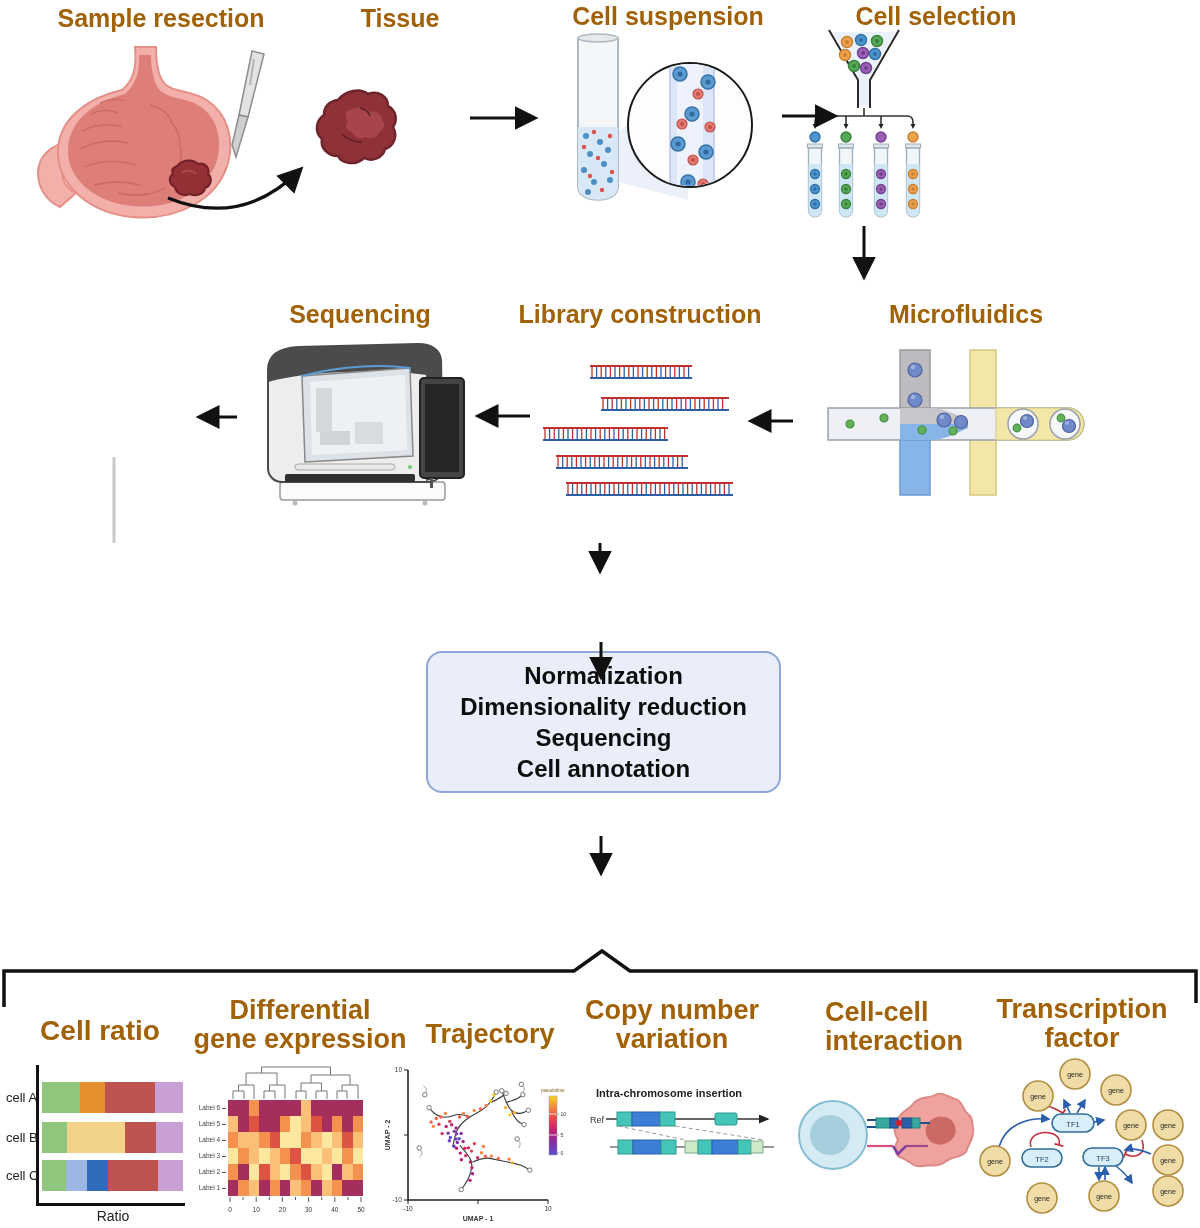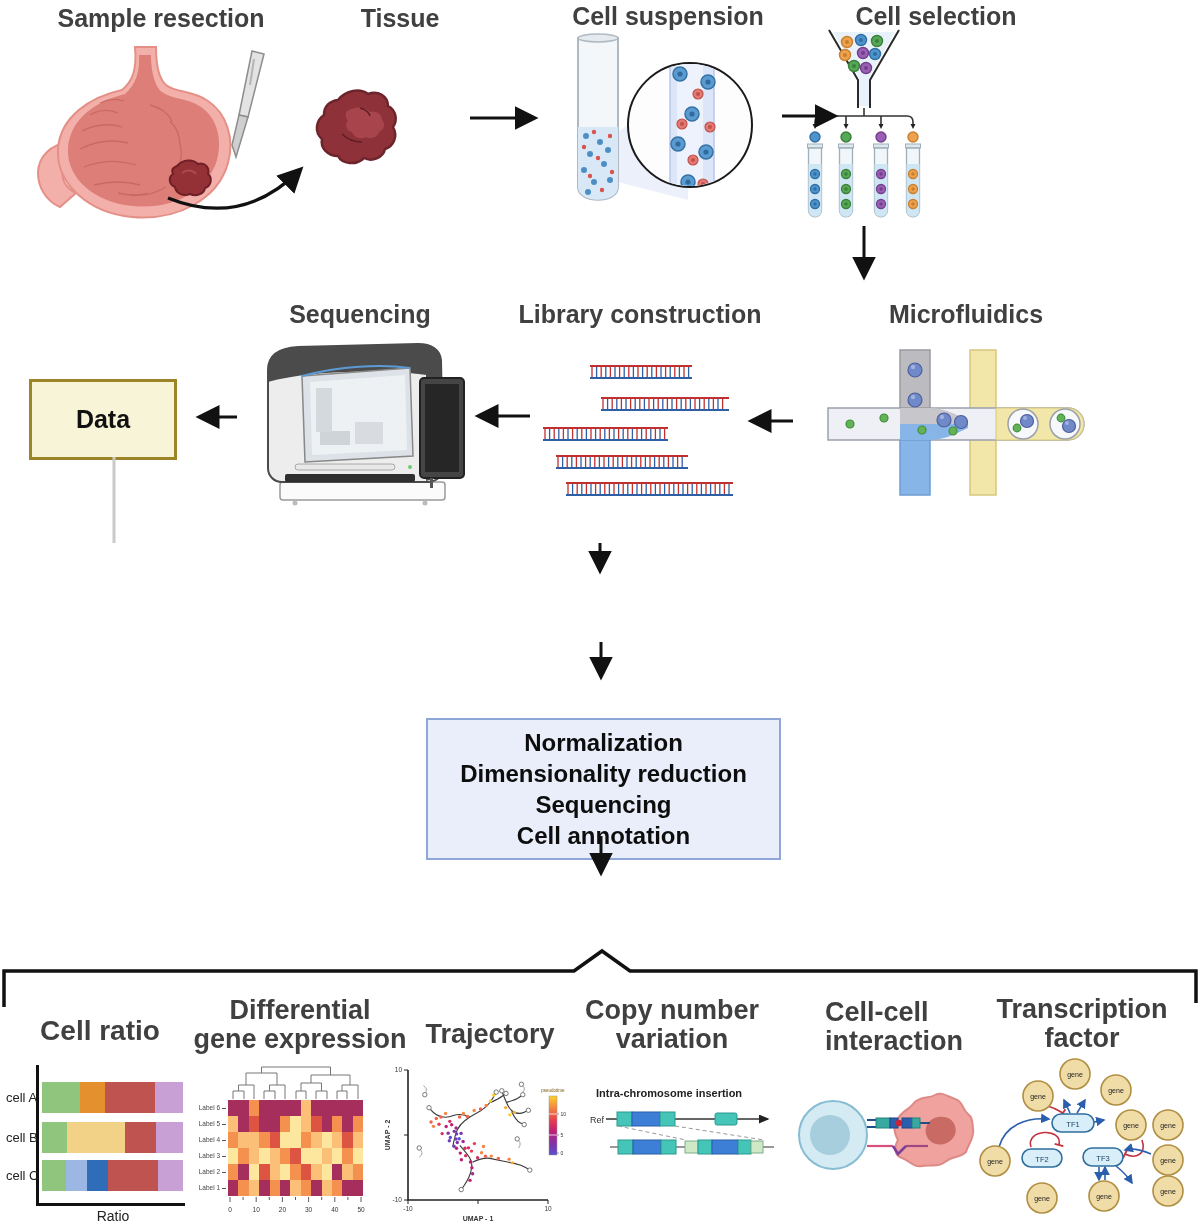--- a/index.html
+++ b/index.html
@@ -1,18 +1,18 @@
 <!DOCTYPE html>
 <html style="--flow-fill: #e9eefa; --flow-border: #8ea6d8; --data-fill: #f8f4d8; --data-border: #9d8527;"><head>
 <meta charset="utf-8">
 <style>
   html,body{margin:0;padding:0;background:#fff;}
   #canvas{position:relative;width:1200px;height:1228px;background:#fff;overflow:hidden;
           font-family:"Liberation Sans",sans-serif;color:#111;}
-  .h{position:absolute;font-weight:700;color:#404040;white-space:nowrap;}
+  .h{position:absolute;font-weight:700;color:#a16207;white-space:nowrap;}
   .hc{transform:translateX(-50%);}
   .h25{font-size:25px;}
   .h27{font-size:27px;line-height:29px;text-align:center;white-space:normal;}
   .flow-box{position:absolute;background:var(--flow-fill,#e9eefa);border:2px solid var(--flow-border,#8ea6d8);
             display:flex;flex-direction:column;align-items:center;justify-content:center;
             font-weight:700;font-size:24px;color:#0d0d0d;text-align:center;}
   .flow-box .ln{line-height:31px;}
   #data-box{position:absolute;left:29px;top:379px;width:142px;height:75px;
             background:var(--data-fill,#f8f4d8);border:3px solid var(--data-border,#9d8527);
             display:flex;align-items:center;justify-content:center;font-weight:700;font-size:25px;}
@@ -218,23 +218,20 @@
           <circle cx="118" cy="146" r="4.5" fill="#eda24e" stroke="#c87f2e" stroke-width="1.3"></circle>
           <circle cx="118" cy="146" r="1.7" fill="#c87f2e"></circle>
           <circle cx="118" cy="161" r="4.5" fill="#eda24e" stroke="#c87f2e" stroke-width="1.3"></circle>
           <circle cx="118" cy="161" r="1.7" fill="#c87f2e"></circle>
           <circle cx="118" cy="176" r="4.5" fill="#eda24e" stroke="#c87f2e" stroke-width="1.3"></circle>
           <circle cx="118" cy="176" r="1.7" fill="#c87f2e"></circle>
         </g>
       </g>
   </svg>
 
-  <div id="data-box">
-    <span>Data</span>
-  </div>
 
   <svg id="sequencer-svg" style="left:250px;top:336px;" width="225" height="172" viewBox="0 0 225 172">
     <rect x="30" y="146" width="165" height="18" rx="3" fill="#fbfbfb" stroke="#9a9a9a" stroke-width="1.5"></rect>
     <circle cx="45" cy="167" r="2.5" fill="#bbb"></circle>
       <circle cx="175" cy="167" r="2.5" fill="#bbb"></circle>
     <path d="M18,34 C18,18 30,12 48,11 L168,8 C182,8 190,14 191,24 L193,132 C193,140 187,145 179,146 L32,146 C24,146 18,140 18,132 Z" fill="#ededed" stroke="#4a4a4a" stroke-width="2"></path>
     <path d="M18,34 C18,18 30,12 48,11 L168,8 C182,8 190,14 191,24 L192,42 C150,32 60,34 18,46 Z" fill="#4b4b4b"></path>
     <path d="M176,12 L191,24 L193,140 L176,145 Z" fill="#4b4b4b"></path>
     <polygon points="52,40 160,32 163,120 55,126" fill="#dde2e8" stroke="#888" stroke-width="1.5"></polygon>
     <polygon points="60,46 155,39 157,114 62,119" fill="#eef1f4"></polygon>
@@ -444,21 +441,21 @@
     <g fill="#63b356" stroke="#3f8f3f" stroke-width="1.2">
       <circle cx="32" cy="86" r="4"></circle>
         <circle cx="66" cy="80" r="4"></circle>
         <circle cx="104" cy="92" r="4"></circle>
         <circle cx="135" cy="93" r="4"></circle>
       <circle cx="199" cy="90" r="3.8"></circle>
         <circle cx="243" cy="80" r="3.8"></circle>
     </g>
   </svg>
 
-  <div class="flow-box" style="left:426px;top:718px;width:351px;height:138px;">
+  <div class="flow-box" style="left:426px;top:651px;width:351px;height:138px;border-radius:16px;">
     <div class="ln">Normalization</div>
     <div class="ln">Dimensionality reduction</div>
     <div class="ln">Sequencing</div>
     <div class="ln">Cell annotation</div>
   </div>
 
   <div class="h hc" style="left:100px;top:1015px;font-size:28px;">Cell ratio</div>
   <div class="h hc h27" style="left:287px;top:996px;margin-left:13px;">
     <div>Differential</div>
     <div>gene expression</div>

